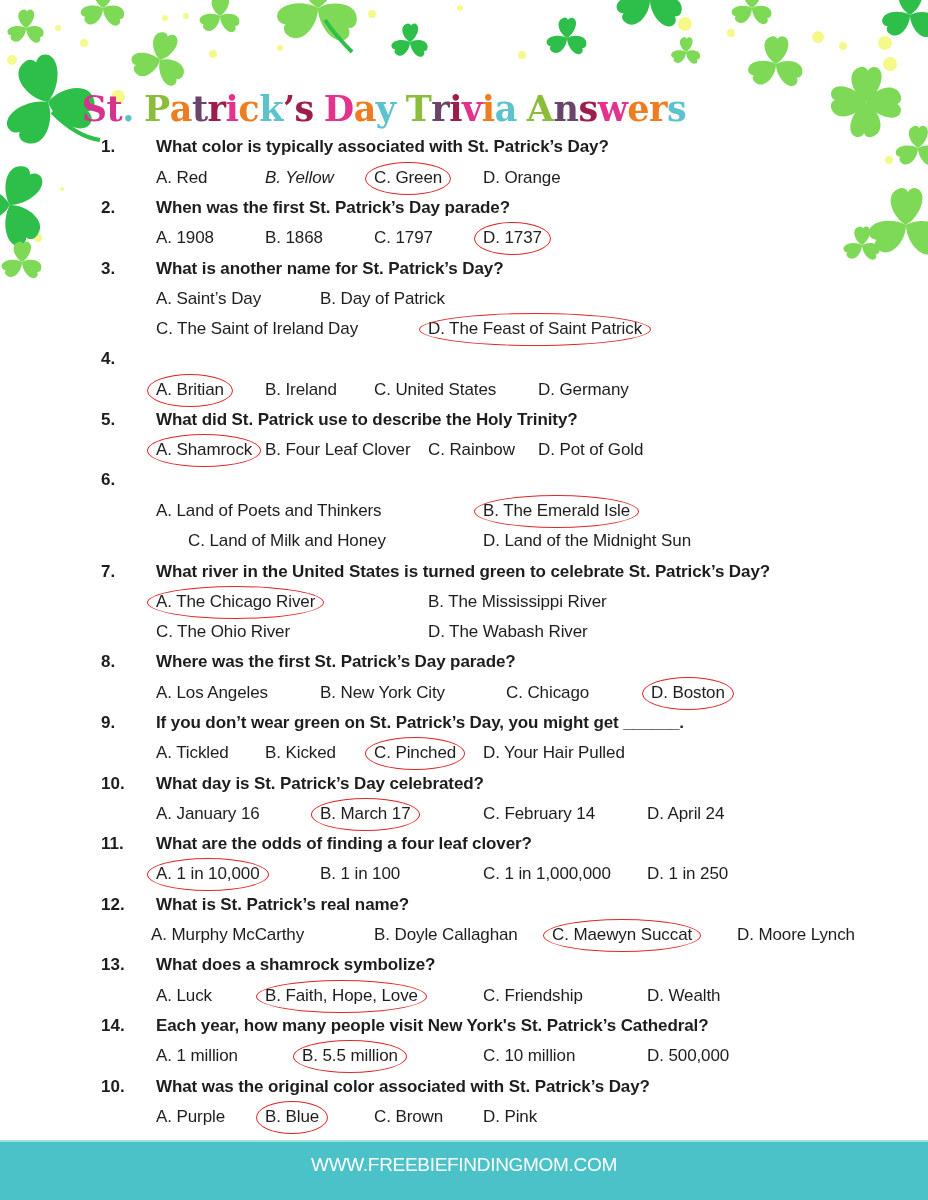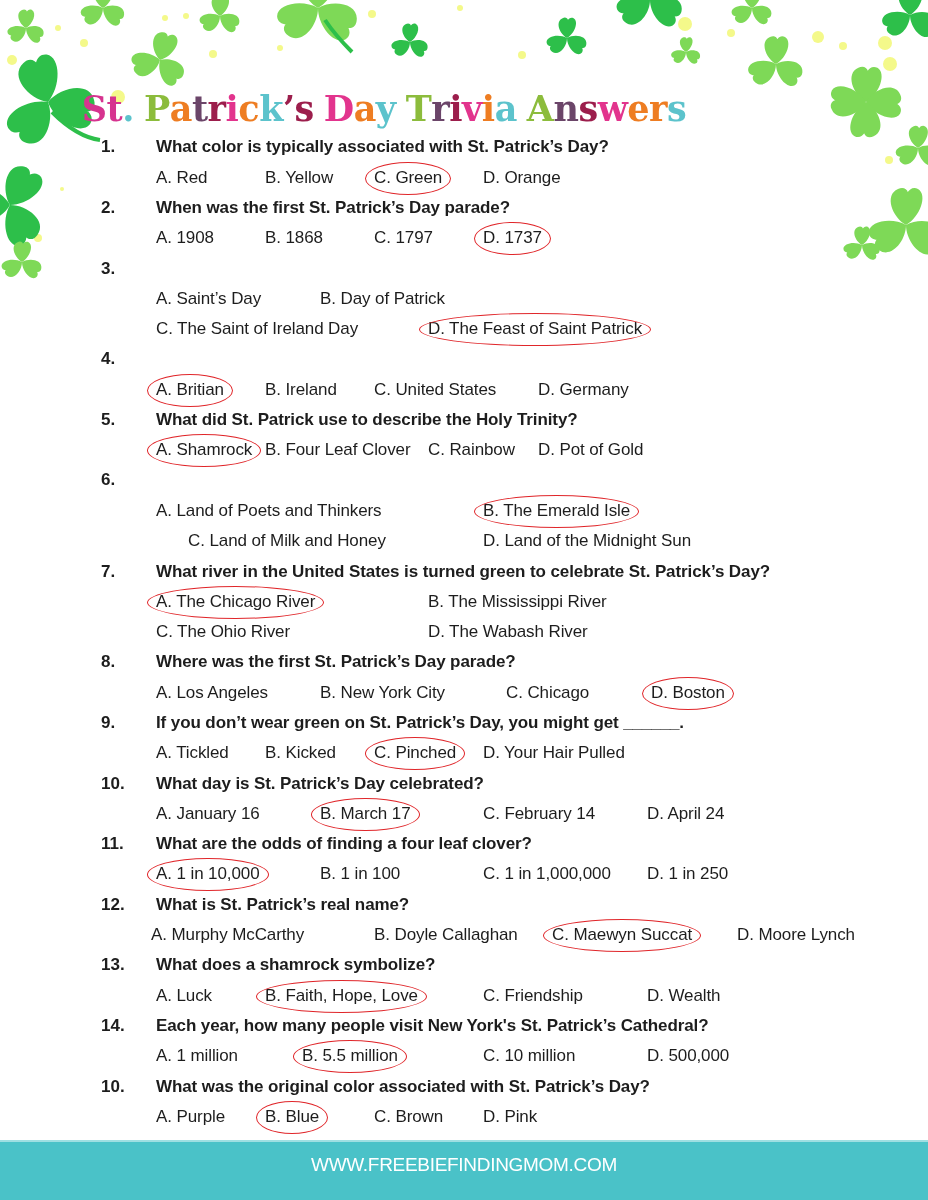--- a/index.html
+++ b/index.html
@@ -148,33 +148,34 @@
 </svg>
 
 <div class="title" id="title"><span style="color: rgb(214, 51, 143);">S</span><span style="color: rgb(214, 51, 143);">t</span><span style="color: rgb(92, 195, 204);">.</span><span style="color: rgb(0, 0, 0); width: 10px;"> </span><span style="color: rgb(140, 188, 60);">P</span><span style="color: rgb(238, 125, 34);">a</span><span style="color: rgb(107, 69, 105);">t</span><span style="color: rgb(156, 30, 76);">r</span><span style="color: rgb(226, 52, 141);">i</span><span style="color: rgb(238, 125, 34);">c</span><span style="color: rgb(92, 195, 204);">k</span><span style="color: rgb(156, 30, 76);">’</span><span style="color: rgb(156, 30, 76);">s</span><span style="color: rgb(0, 0, 0); width: 10px;"> </span><span style="color: rgb(226, 52, 141);">D</span><span style="color: rgb(238, 125, 34);">a</span><span style="color: rgb(92, 195, 204);">y</span><span style="color: rgb(0, 0, 0); width: 10px;"> </span><span style="color: rgb(140, 188, 60);">T</span><span style="color: rgb(107, 69, 105);">r</span><span style="color: rgb(156, 30, 76);">i</span><span style="color: rgb(226, 52, 141);">v</span><span style="color: rgb(238, 125, 34);">i</span><span style="color: rgb(92, 195, 204);">a</span><span style="color: rgb(0, 0, 0); width: 10px;"> </span><span style="color: rgb(140, 188, 60);">A</span><span style="color: rgb(107, 69, 105);">n</span><span style="color: rgb(156, 30, 76);">s</span><span style="color: rgb(226, 52, 141);">w</span><span style="color: rgb(238, 125, 34);">e</span><span style="color: rgb(238, 125, 34);">r</span><span style="color: rgb(92, 195, 204);">s</span></div>
 
 <div id="questions">
     <div class="row" style="top: 134px;">
       <span class="qnum">1.</span>
       <span class="qtext">What color is typically associated with St. Patrick’s Day?</span>
     </div>
     <span class="opt" style="left: 156px; top: 165px;">A. Red</span>
-    <span class="opt" style="left: 265px; top: 165px;">B. Yellow</span>
+    <span class="opt" style="left: 265px; top: 165px; font-style: italic;">B. Yellow</span>
     <span class="opt correct" style="left: 374px; top: 165px; --c: #e0262a;">C. Green</span>
     <span class="opt" style="left: 483px; top: 165px;">D. Orange</span>
     <div class="row" style="top: 195px;">
       <span class="qnum">2.</span>
       <span class="qtext">When was the first St. Patrick’s Day parade?</span>
     </div>
     <span class="opt" style="left: 156px; top: 225px;">A. 1908</span>
     <span class="opt" style="left: 265px; top: 225px;">B. 1868</span>
     <span class="opt" style="left: 374px; top: 225px;">C. 1797</span>
     <span class="opt correct" style="left: 483px; top: 225px; --c: #e0262a;">D. 1737</span>
     <div class="row" style="top: 256px;">
       <span class="qnum">3.</span>
+      <span class="qtext">What is another name for St. Patrick’s Day?</span>
     </div>
     <span class="opt" style="left: 156px; top: 286px;">A. Saint’s Day</span>
     <span class="opt" style="left: 320px; top: 286px;">B. Day of Patrick</span>
     <span class="opt" style="left: 156px; top: 316px;">C. The Saint of Ireland Day</span>
     <span class="opt correct" style="left: 428px; top: 316px; --c: #e0262a;">D. The Feast of Saint Patrick</span>
     <div class="row" style="top: 346px;">
       <span class="qnum">4.</span>
     </div>
     <span class="opt correct" style="left: 156px; top: 377px; --c: #e0262a;">A. Britian</span>
     <span class="opt" style="left: 265px; top: 377px;">B. Ireland</span>

